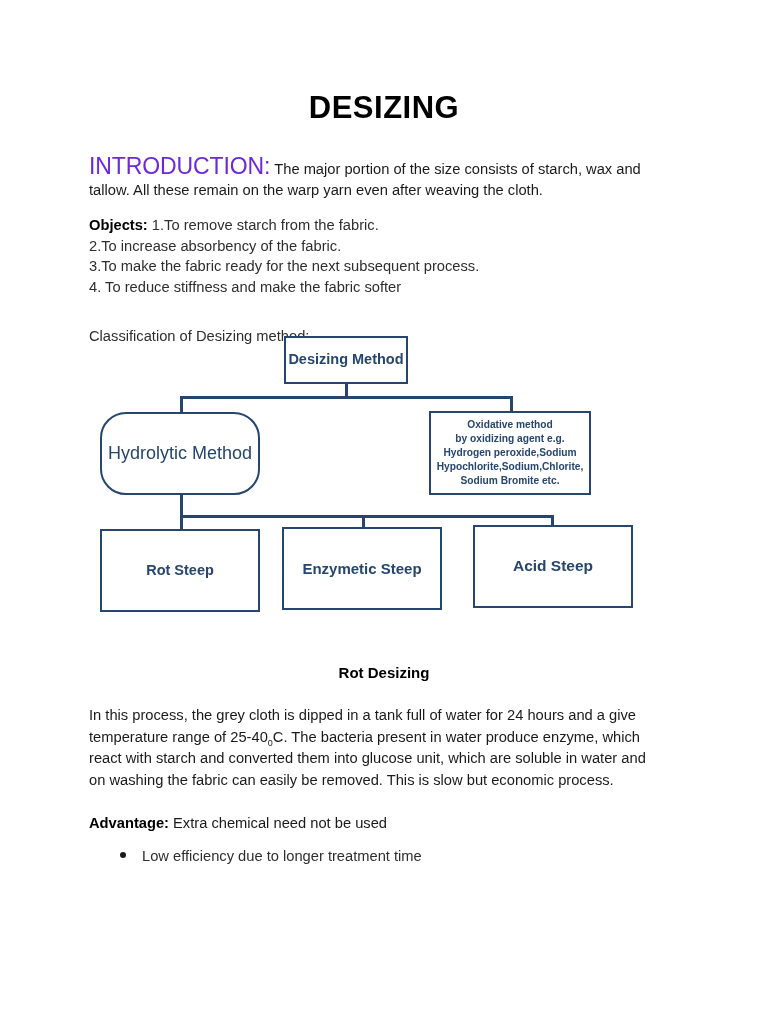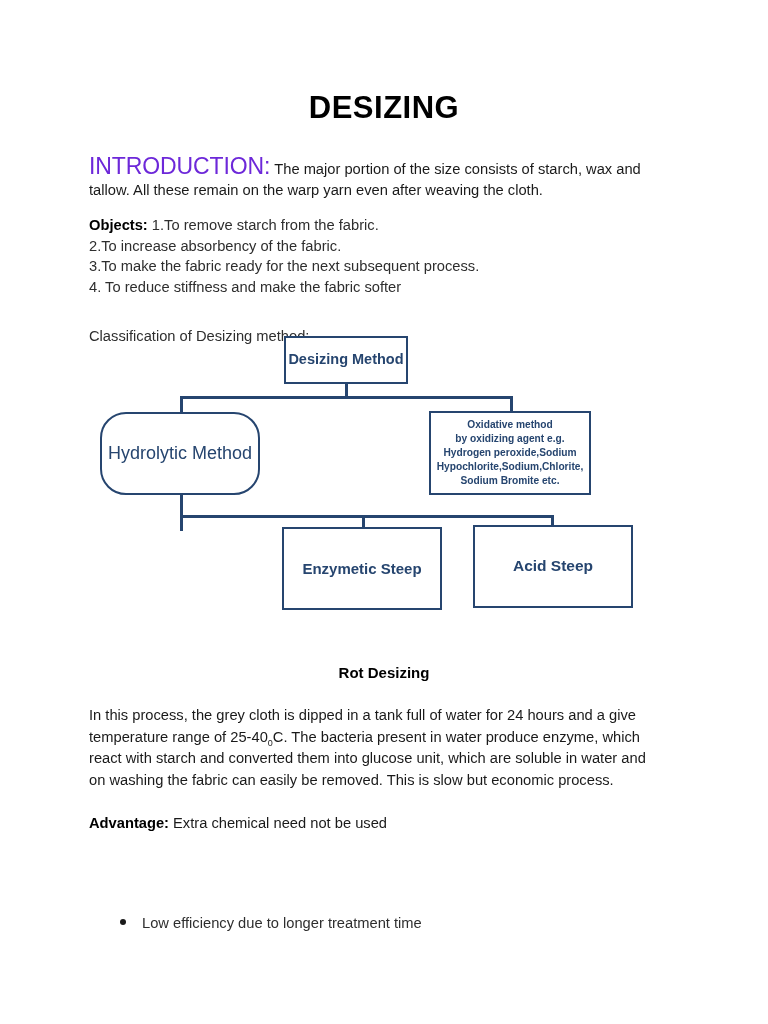--- a/index.html
+++ b/index.html
@@ -62,21 +62,21 @@
     width: 768px;
     text-align: center;
     font-size: 15px;
     font-weight: bold;
     color: #000;
   }
 
   .bullet-row {
     position: absolute;
     left: 120px;
-    top: 915px;
+    top: 848px;
     font-size: 14.7px;
     color: #2e2e2e;
     display: flex;
     align-items: baseline;
     gap: 16px;
   }
   .bullet-dot {
     width: 6px;
     height: 6px;
     border-radius: 50%;
@@ -163,20 +163,21 @@
     <div class="node oxid" style="border-color: rgb(38, 69, 111); color: rgb(38, 69, 111);">
       <div>
         <span style="display: block;">Oxidative method</span>
         <span style="display: block;">by oxidizing agent e.g.</span>
         <span style="display: block;">Hydrogen peroxide,Sodium</span>
         <span style="display: block;">Hypochlorite,Sodium,Chlorite,</span>
         <span style="display: block;">Sodium Bromite etc.</span>
       </div>
     </div>
 
+    <div class="node rot" style="border-color: rgb(38, 69, 111); color: rgb(38, 69, 111);">Rot Steep</div>
     <div class="node enz" style="border-color: rgb(38, 69, 111); color: rgb(38, 69, 111);">Enzymetic Steep</div>
     <div class="node acid" style="border-color: rgb(38, 69, 111); color: rgb(38, 69, 111);">Acid Steep</div>
   </div>
 
   <div class="section-head">Rot Desizing</div>
 
   <div class="para dark" style="top:705px; width:572px; line-height:21.5px;">
     <span>In this process, the grey cloth is dipped in a tank full of water for 24 hours and a give temperature range of 25-40</span><span class="sub-zero">0</span><span>C. The bacteria present in water produce enzyme, which react with starch and converted them into glucose unit, which are soluble in water and on washing the fabric can easily be removed. This is slow but economic process.</span>
   </div>
 

